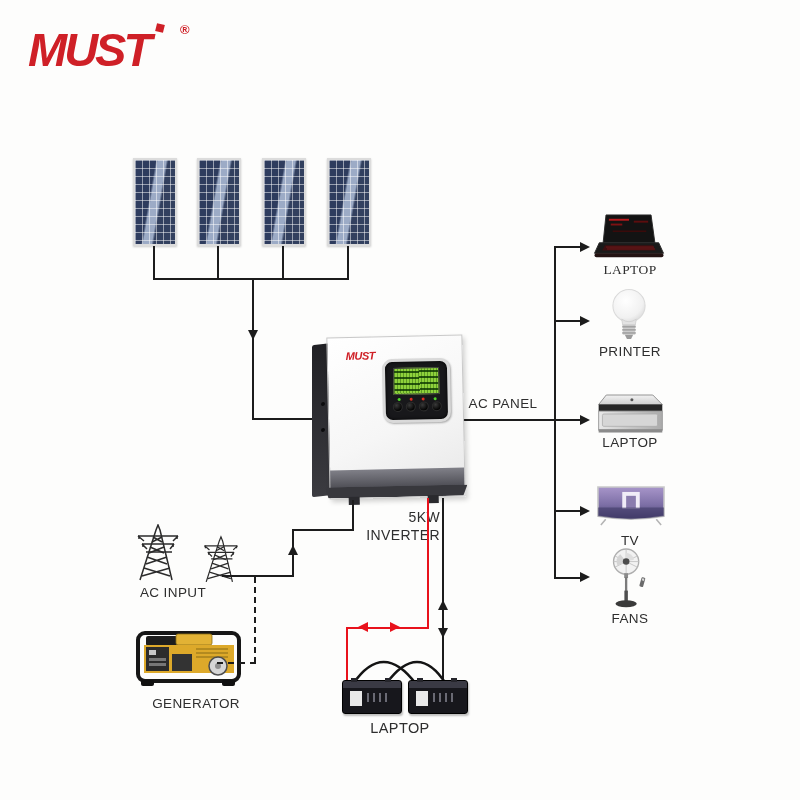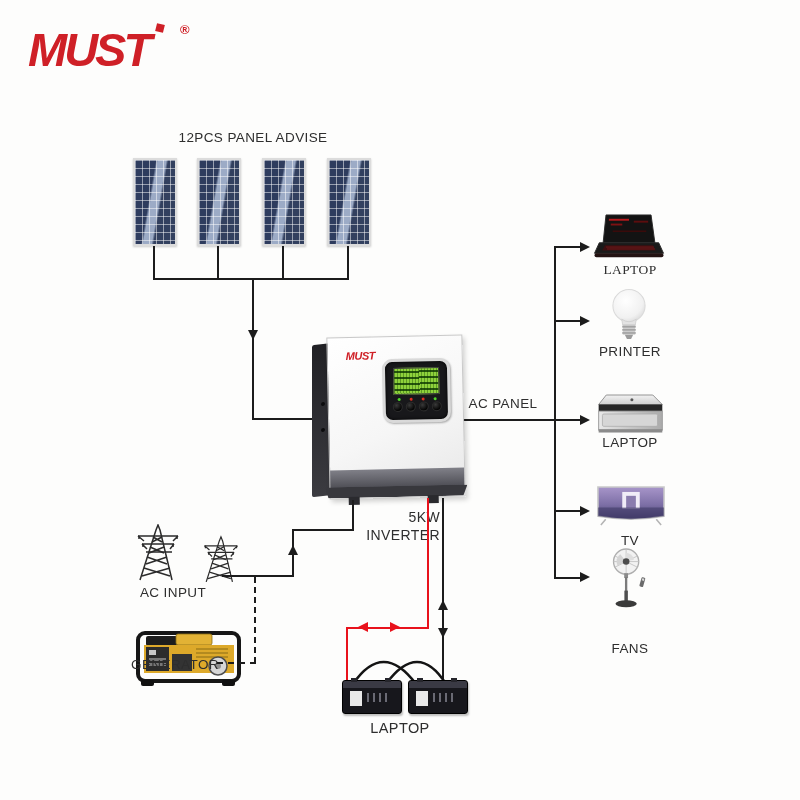--- a/index.html
+++ b/index.html
@@ -83,21 +83,20 @@
 <body>
 
 <div id="canvas">
 
   <div class="logo">
     <span class="word">MUST</span>
     <span class="tdot"></span>
     <span class="reg">®</span>
   </div>
 
-  <div class="lbl" style="left:153px;top:130px;width:200px;">12PCS PANEL ADVISE</div>
   <div class="panel" style="left:133px;"></div>
   <div class="panel" style="left:197px;"></div>
   <div class="panel" style="left:262px;"></div>
   <div class="panel" style="left:327px;"></div>
 
   <div class="ln v" style="left:153px;top:246px;height:34px;"></div>
   <div class="ln v" style="left:217px;top:246px;height:34px;"></div>
   <div class="ln v" style="left:282px;top:246px;height:34px;"></div>
   <div class="ln v" style="left:347px;top:246px;height:34px;"></div>
   <div class="ln h" style="left:153px;top:278px;width:196px;"></div>
@@ -196,21 +195,21 @@
     <circle cx="24" cy="14" r="3.4" fill="#4c4c4c"></circle>
     <rect x="22" y="26" width="4" height="5" fill="#8a8a8a"></rect>
     <rect x="22.8" y="30" width="2.4" height="16" fill="#7b7b7b"></rect>
     <rect x="22.2" y="44" width="3.6" height="11" fill="#4f4f4f"></rect>
     <ellipse cx="24" cy="57.5" rx="11" ry="3.6" fill="#3a3a3a"></ellipse>
     <g transform="rotate(16 40 36)">
       <rect x="38.5" y="30" width="4" height="10" rx="1.2" fill="#6b6b6b"></rect>
       <rect x="39.4" y="31.2" width="2.2" height="2.2" fill="#d9d9d9"></rect>
     </g>
   </svg>
-  <div class="lbl" style="left:588px;top:641px;width:84px;">FANS</div>
+  <div class="lbl" style="left:588px;top:611px;width:84px;">FANS</div>
 
   <div class="inverter">
     <div class="inv-side">
       <span class="dot" style="top:58px;"></span>
       <span class="dot" style="top:84px;"></span>
     </div>
     <div class="inv-body">
       <div class="inv-logo">MUST</div>
       <div class="inv-display">
         <div class="lcd"></div>
@@ -273,21 +272,21 @@
     <rect x="17" y="34" width="17" height="3" fill="#777"></rect>
     <rect x="40" y="25" width="20" height="17" fill="#333333"></rect>
     <g stroke="#8a6d14" stroke-width="1.2">
       <path d="M64,20 L96,20 M64,24 L96,24 M64,28 L96,28"></path>
     </g>
     <circle cx="86" cy="37" r="9" fill="#d6d6d6" stroke="#4d4d4d" stroke-width="1.5"></circle>
     <circle cx="86" cy="37" r="3" fill="#8f8f8f"></circle>
     <rect x="9" y="51" width="13" height="6" rx="2" fill="#101010"></rect>
     <rect x="90" y="51" width="13" height="6" rx="2" fill="#101010"></rect>
   </svg>
-  <div class="lbl" style="left:110px;top:657px;width:130px;">GENERATOR</div>
+  <div class="lbl" style="left:110px;top:696px;width:130px;text-align:right;">GENERATOR</div>
 
   <div class="dash v" style="left:254px;top:577px;height:86px;"></div>
   <div class="dash h" style="left:217px;top:662px;width:39px;"></div>
 
   <div class="ln v red" style="left:427px;top:498px;height:131px;"></div>
   <div class="ln h red" style="left:346px;top:627px;width:83px;"></div>
   <div class="ln v red" style="left:346px;top:627px;height:58px;"></div>
   <div class="tri l red-l" style="left:358px;top:622px;"></div>
   <div class="tri r red-r" style="left:390px;top:622px;"></div>
 

